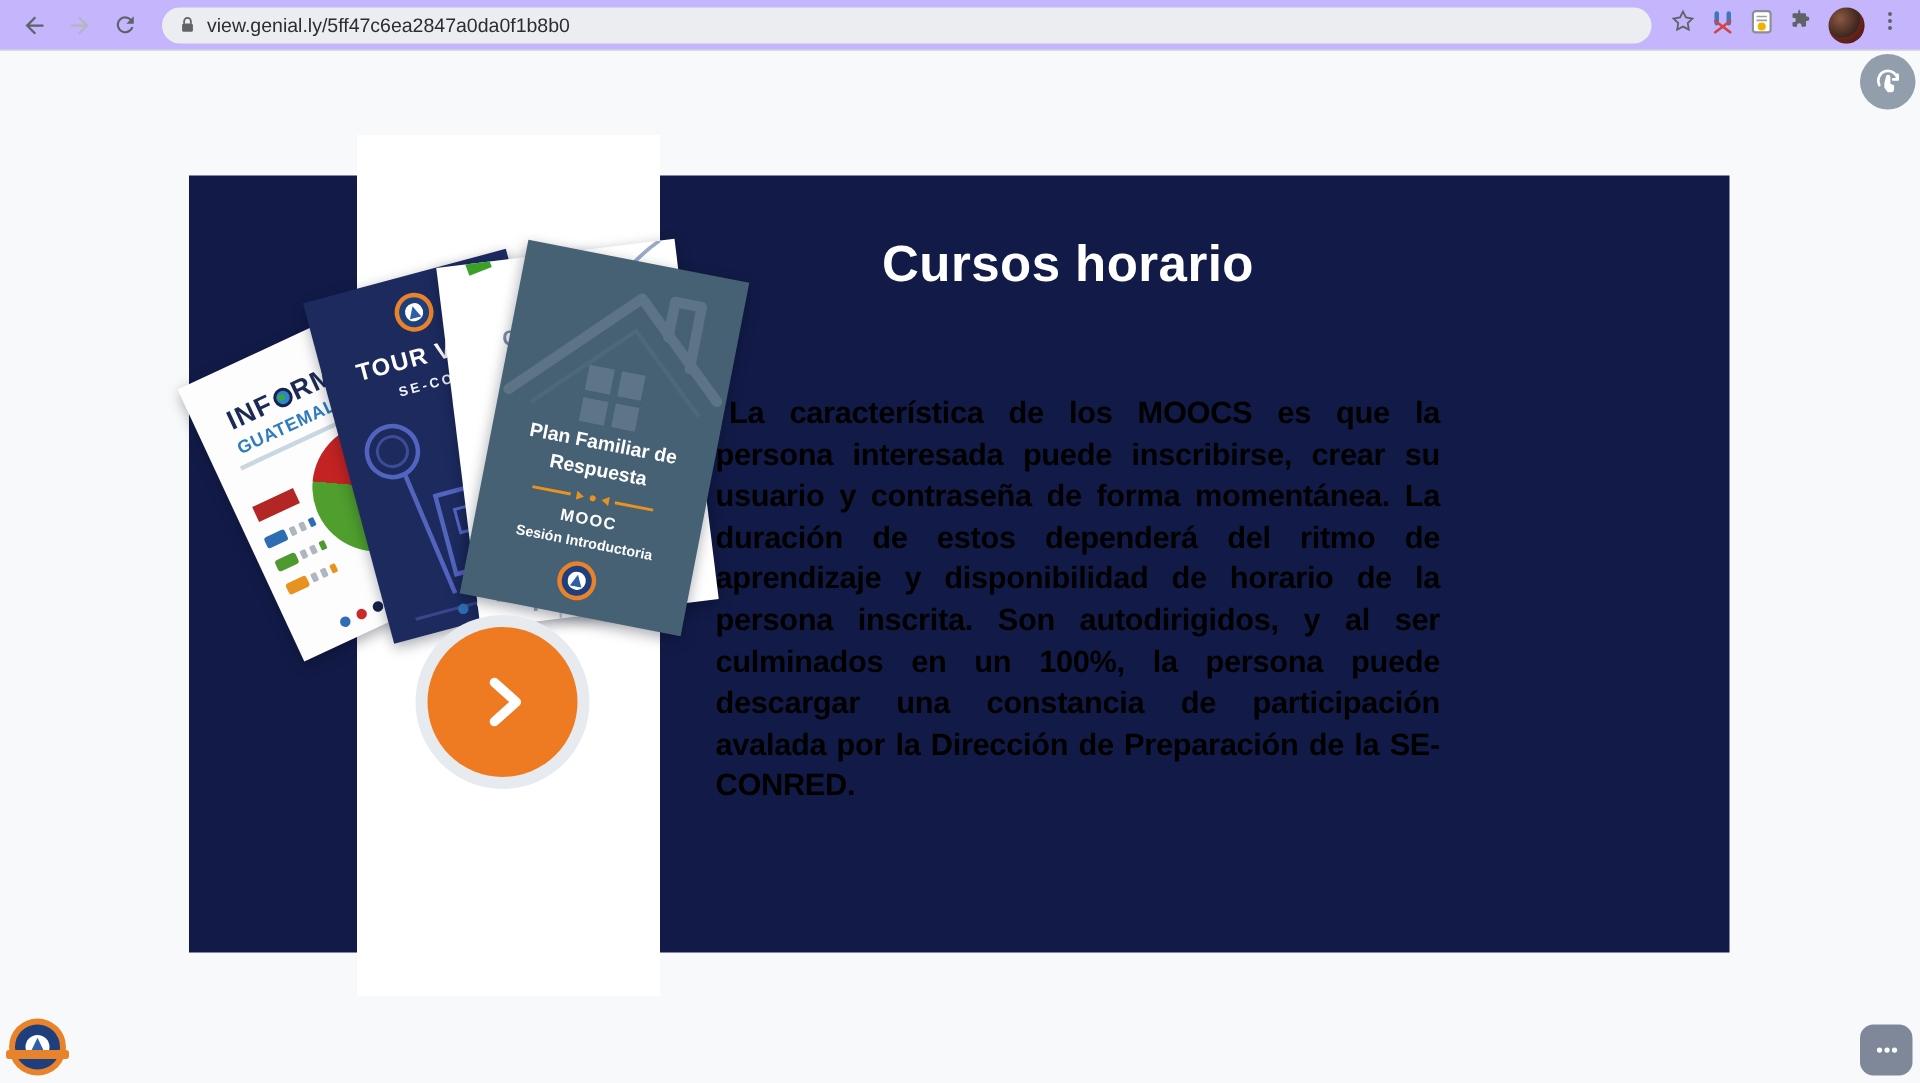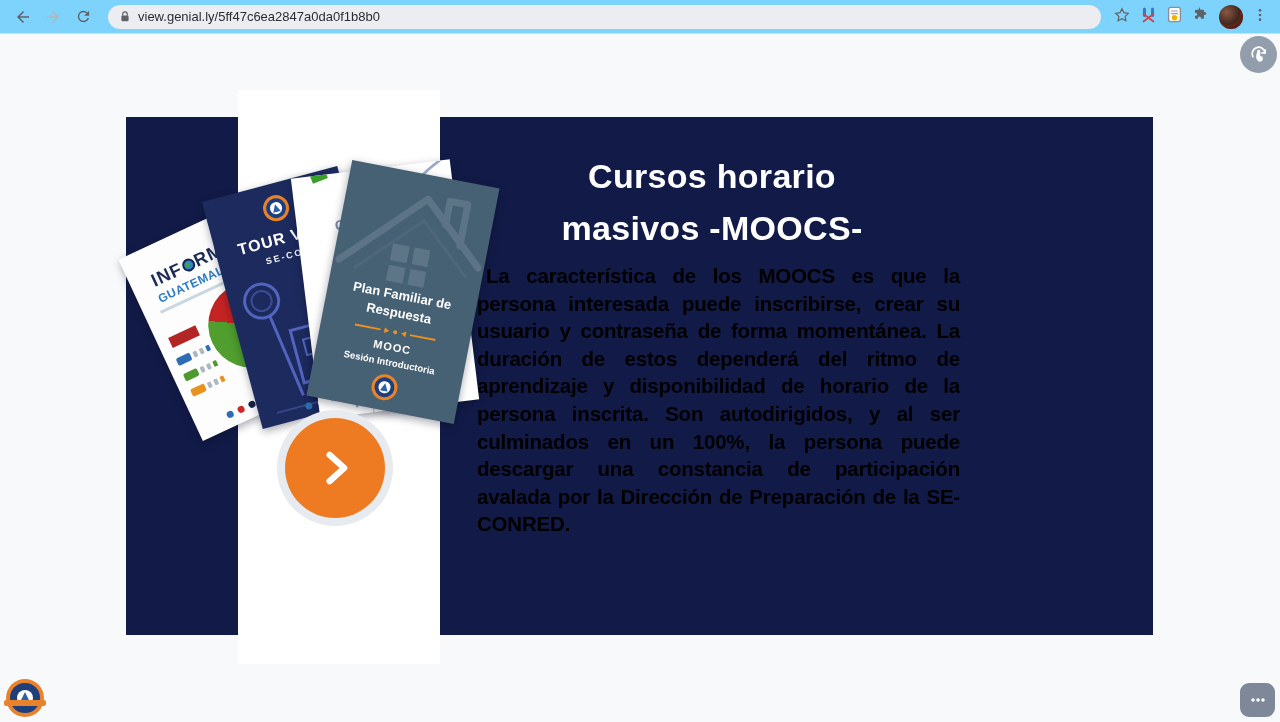--- a/index.html
+++ b/index.html
@@ -6,21 +6,21 @@
   html,body { margin:0; padding:0; }
   body {
     width:1280px; height:722px; position:relative; overflow:hidden;
     background: var(--page-bg, #f8f9fa);
     font-family: "Liberation Sans", sans-serif;
   }
 
   
   .toolbar {
     position:absolute; top:0; left:0; width:1280px; height:34px;
-    background:#7dd3fc; border-bottom:1px solid #dbdcdf;
+    background:#c4b5fd; border-bottom:1px solid #dbdcdf;
     display:flex; align-items:center; padding:0 10px; gap:4px; z-index:20;
   }
   .nav-btn { width:26px; height:26px; border-radius:50%; display:flex; align-items:center; justify-content:center; flex:0 0 auto; }
   .omnibox {
     flex:1; height:24px; margin:0 8px; background:#ecedf0; border-radius:13px;
     display:flex; align-items:center; padding:0 11px; gap:7px; min-width:0;
   }
   .url { font-size:13px; color:#2b2d31; white-space:nowrap; overflow:hidden; }
   .tb-right { display:flex; align-items:center; gap:9px; flex:0 0 auto; padding-right:2px; }
   .avatar {
@@ -198,21 +198,20 @@
     <path d="M19.5 6.6 v3.6 h-3.4" fill="none" stroke="#ffffff" stroke-width="2" stroke-linecap="round" stroke-linejoin="round"></path>
     <path d="M10.6 8.4 a1.7 1.7 0 0 1 3.4 0 v5.2 l2.8 1 v3.2 a2.2 2.2 0 0 1 -2.2 2.2 h-2.6 l-2.6-3.4 v-3.4 z" fill="#ffffff"></path>
   </svg>
 </div>
 
 <div class="slide"></div>
 <div class="strip"></div>
 
 <div class="slide-title">
   <div>Cursos horario</div>
-  <div>masivos -MOOCS-</div>
 </div>
 
 <div class="slide-par">La característica de los MOOCS es que la persona interesada puede inscribirse, crear su usuario y contraseña de forma momentánea. La duración de estos dependerá del ritmo de aprendizaje y disponibilidad de horario de la persona inscrita. Son autodirigidos, y al ser culminados en un 100%, la persona puede descargar una constancia de participación avalada por la Dirección de Preparación de la SE-CONRED.</div>
 
 <div class="card card-inform">
   <div class="inform-title">
     <span>INF</span>
     <span class="globe"></span>
     <span>RM</span>
   </div>

